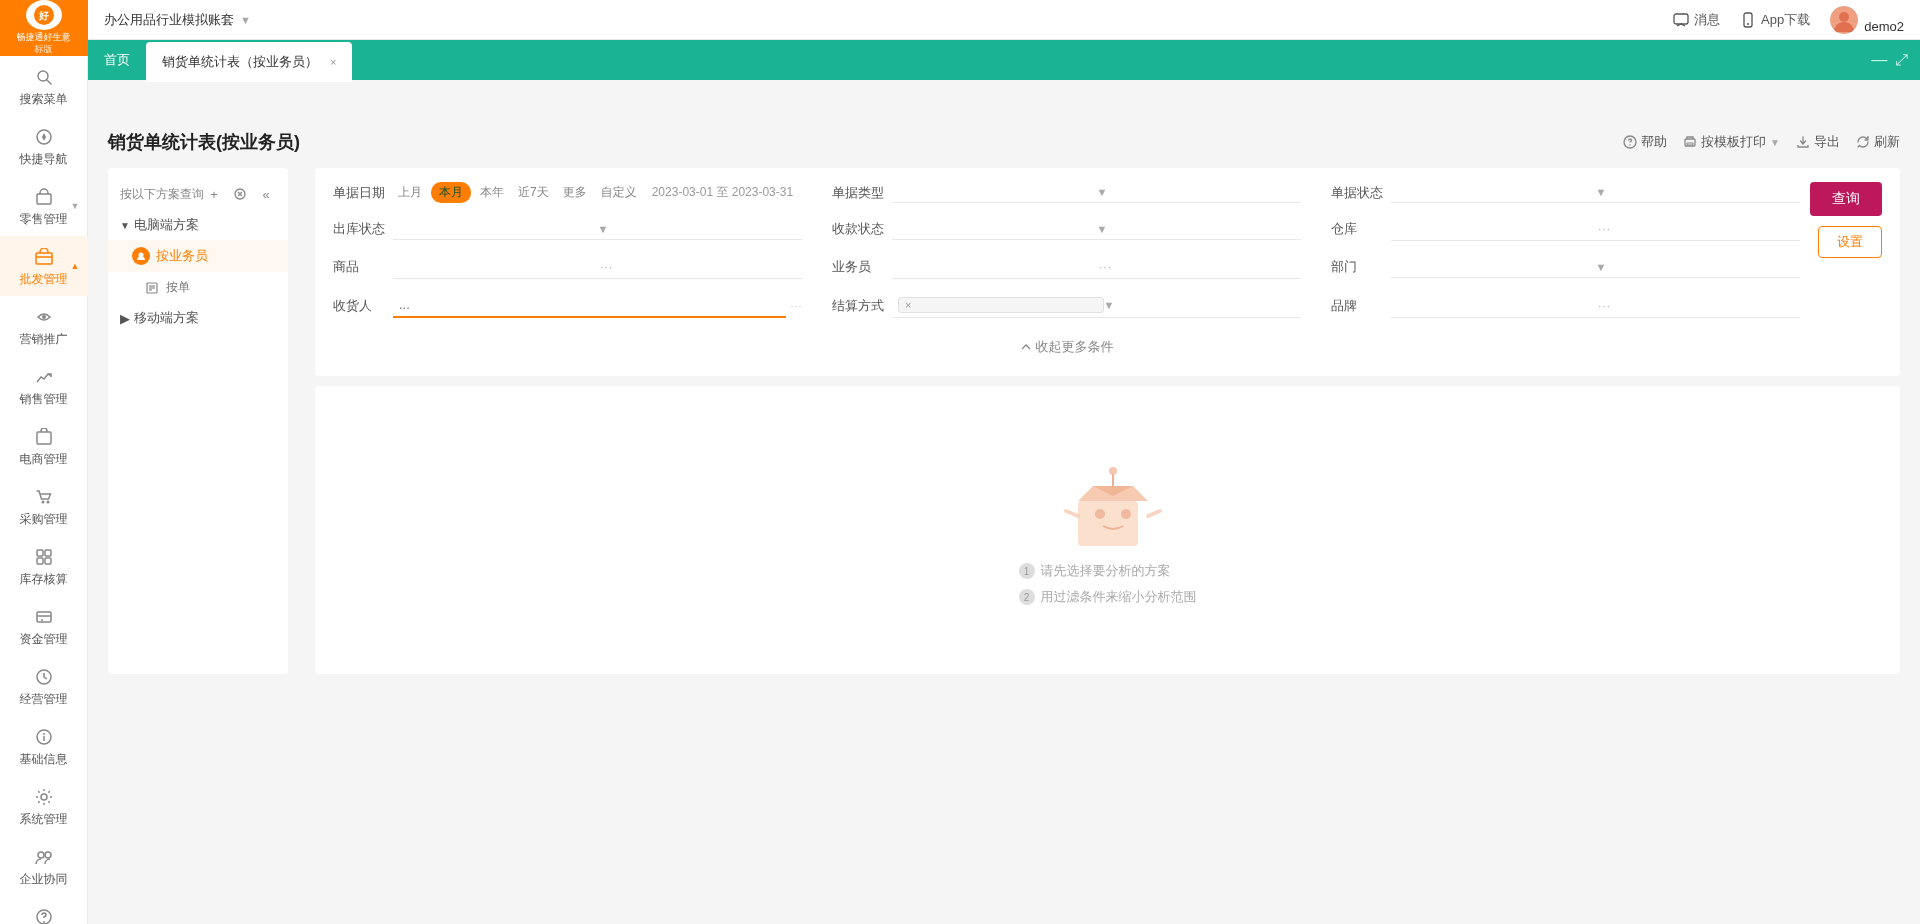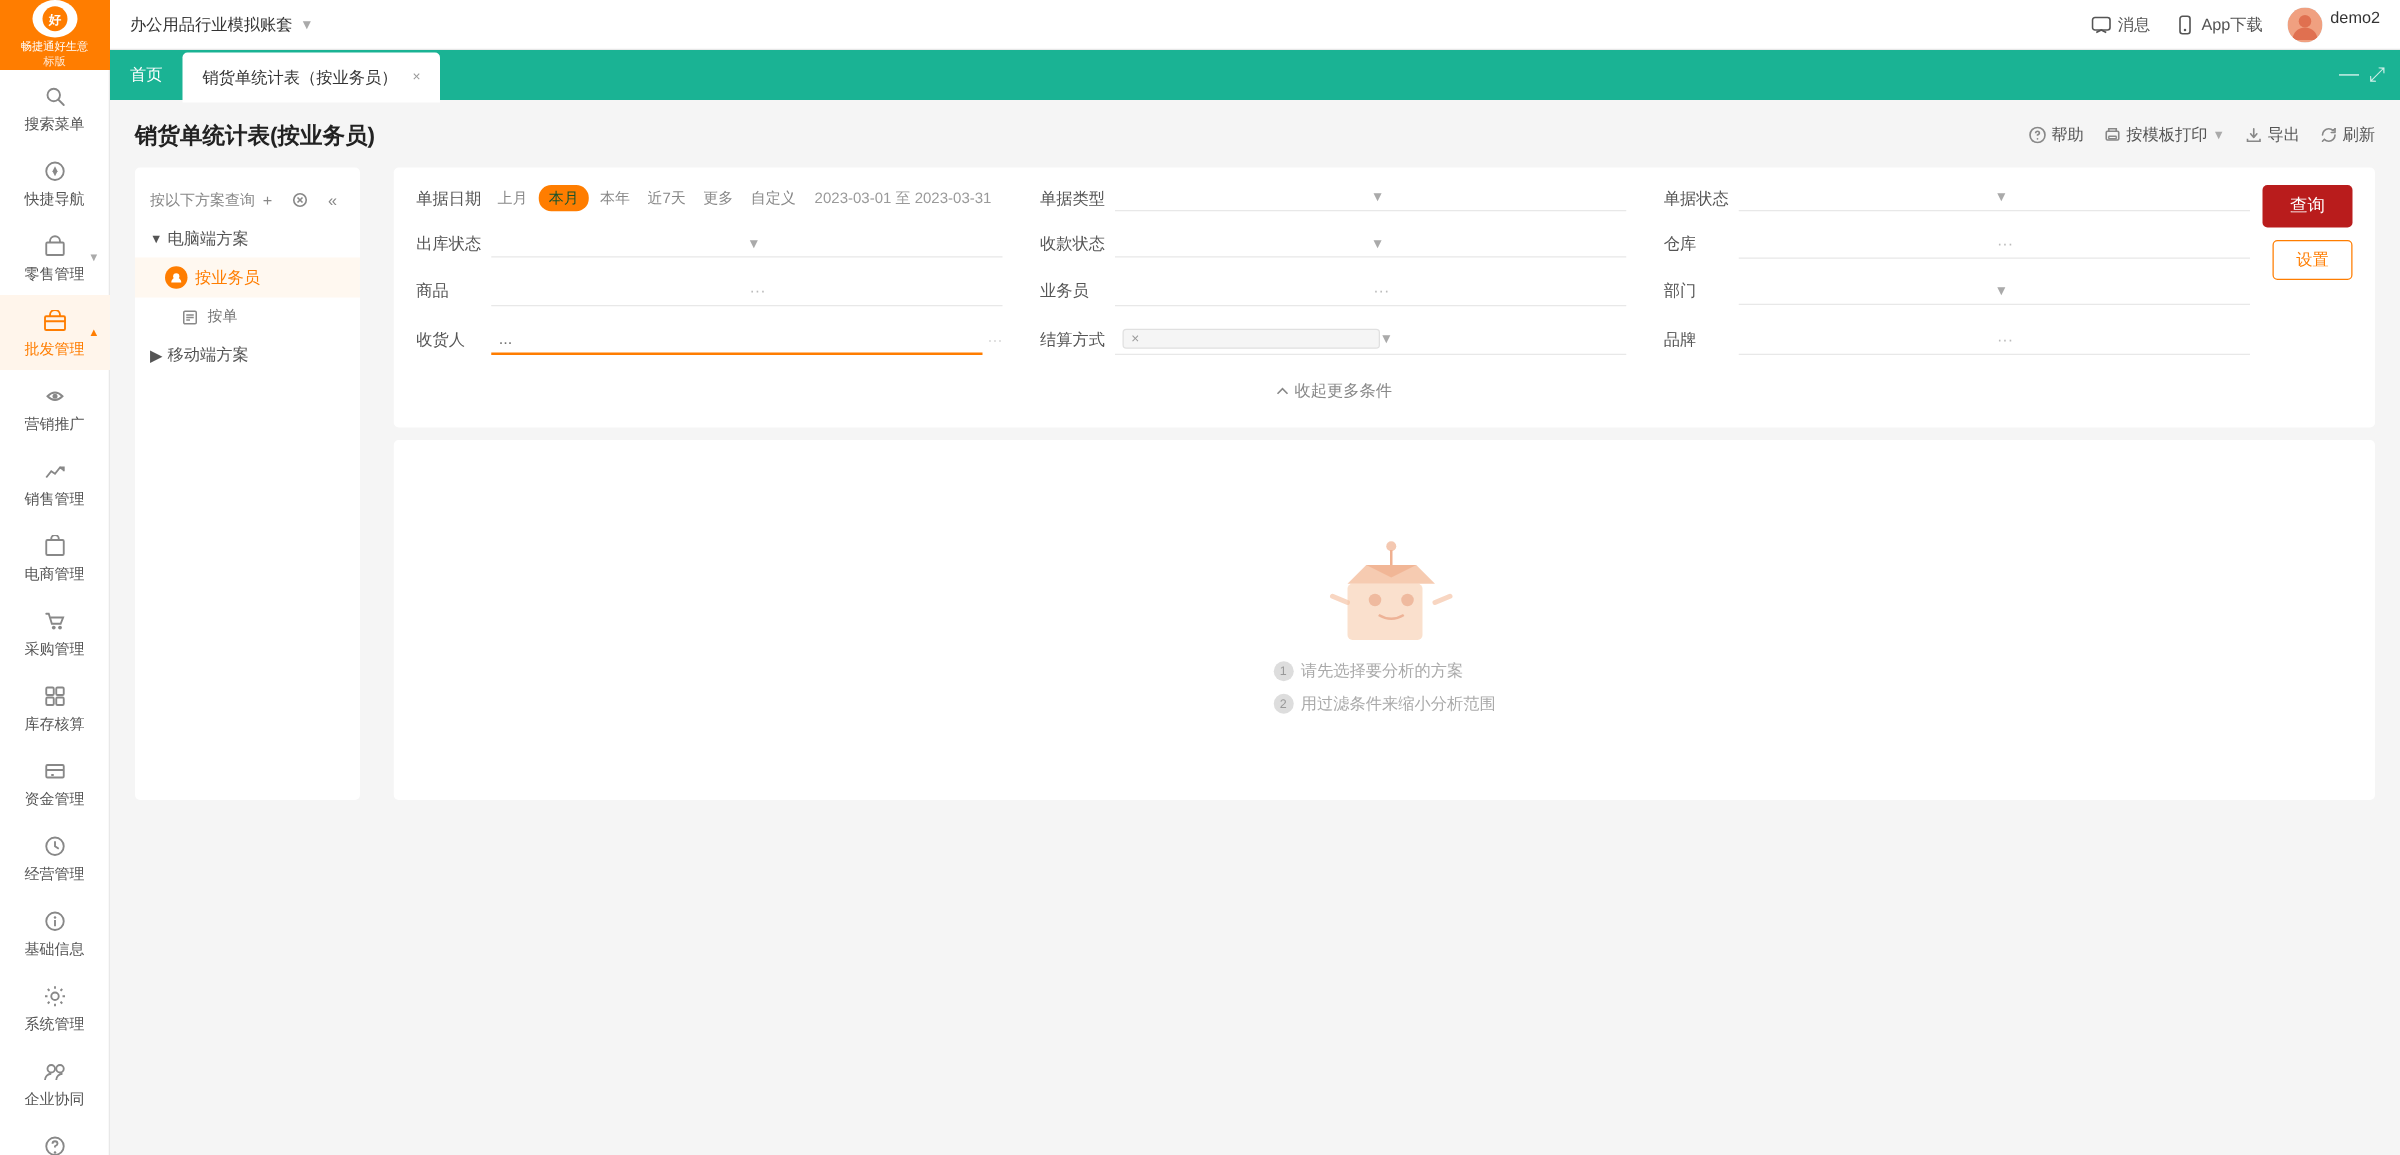--- a/index.html
+++ b/index.html
@@ -21,37 +21,37 @@
     .main { flex: 1; display: flex; flex-direction: column; overflow: hidden; }
 
     
     .topbar { height: 40px; background: #fff; border-bottom: 1px solid #e8e8e8; display: flex; align-items: center; padding: 0 16px; }
     .topbar-title { display: flex; align-items: center; gap: 6px; flex: 1; }
     .topbar-title span { font-size: 13px; color: #333; }
     .topbar-title .arrow { color: #aaa; font-size: 11px; }
     .topbar-right { display: flex; align-items: center; gap: 20px; }
     .topbar-btn { display: flex; align-items: center; gap: 5px; font-size: 13px; color: #555; cursor: pointer; }
     .topbar-avatar { width: 28px; height: 28px; border-radius: 50%; background: #d9d9d9; overflow: hidden; display: flex; align-items: center; justify-content: center; }
-    .topbar-user { display: flex; align-items: flex-start; gap: 6px; cursor: pointer; }
+    .topbar-user { display: flex; align-items: flex-end; gap: 6px; cursor: pointer; }
 
     
     .tabs { height: 40px; background: #1ab394; display: flex; align-items: center; padding: 0 0; }
     .tab { height: 40px; display: flex; align-items: center; padding: 0 16px; font-size: 13px; color: rgba(255,255,255,0.8); cursor: pointer; position: relative; gap: 8px; }
     .tab.home { color: #fff; }
     .tab.active { background: #fff; color: #333; border-radius: 4px 4px 0 0; margin-top: 4px; }
     .tab .close-icon { font-size: 11px; color: #999; cursor: pointer; margin-left: 4px; }
     .tabs-actions { margin-left: auto; display: flex; align-items: center; gap: 8px; padding-right: 12px; }
     .tabs-action-btn { color: rgba(255,255,255,0.8); cursor: pointer; font-size: 16px; }
 
     
     .content { flex: 1; overflow-y: auto; background: #f5f5f5; display: flex; flex-direction: column; }
 
     
     .page { padding: 16px 20px; flex: 1; }
-    .page-header { display: flex; align-items: center; justify-content: space-between; margin-bottom: 14px; }
+    .page-header { display: flex; align-items: center; justify-content: space-between; margin-bottom: 14px; margin-top: 34px; }
     .page-title { font-size: 18px; font-weight: 600; color: #222; }
     .page-actions { display: flex; align-items: center; gap: 16px; }
     .page-action { display: flex; align-items: center; gap: 4px; font-size: 13px; color: #555; cursor: pointer; }
 
     
     .page-body { display: flex; gap: 27px; flex: 1; }
 
     
     .side-panel { width: 180px; background: #fff; border-radius: 4px; padding: 10px 0; flex-shrink: 0; }
     .side-panel-header { display: flex; align-items: center; justify-content: space-between; padding: 6px 12px; font-size: 13px; color: #555; }
@@ -76,21 +76,21 @@
     .filter-more { color: #ccc; font-size: 12px; margin-left: 4px; }
     .date-filter { display: flex; align-items: center; gap: 4px; flex: 1; }
     .date-tabs { display: flex; gap: 4px; }
     .date-tab { font-size: 12px; color: #888; cursor: pointer; padding: 2px 5px; border-radius: 3px; text-align: right; }
     .date-tab.active { background: #ff7d00; color: #14532d; border-radius: 10px; padding: 2px 8px; }
     .date-range { font-size: 12px; color: #999; margin-left: 6px; }
     .filter-divider { width: 30px; flex-shrink: 0; }
     .collapse-btn { display: flex; align-items: center; justify-content: center; gap: 4px; color: #888; font-size: 13px; cursor: pointer; padding: 6px 0; }
 
     
-    .query-btn { background: #b91c1c; color: #fff; border: none; border-radius: 4px; padding: 8px 22px; font-size: 14px; cursor: pointer; }
+    .query-btn { background: #be185d; color: #fff; border: none; border-radius: 4px; padding: 8px 22px; font-size: 14px; cursor: pointer; }
     .settings-btn { background: #fff; color: #ff7d00; border: 1px solid #ff7d00; border-radius: 4px; padding: 6px 18px; font-size: 13px; cursor: pointer; margin-top: 4px; }
     .btn-group { display: flex; flex-direction: column; gap: 6px; align-items: flex-end; }
 
     
     .empty-state { display: flex; flex-direction: column; align-items: center; justify-content: center; padding: 60px 20px; flex: 1; }
     .empty-icon { width: 100px; height: 100px; margin-bottom: 16px; }
     .empty-hints { list-style: none; }
     .empty-hint { display: flex; align-items: flex-start; gap: 6px; color: #aaa; font-size: 13px; margin-bottom: 8px; }
     .hint-num { width: 16px; height: 16px; border-radius: 50%; background: #ddd; color: #999; display: flex; align-items: center; justify-content: center; font-size: 10px; flex-shrink: 0; margin-top: 1px; }
 

